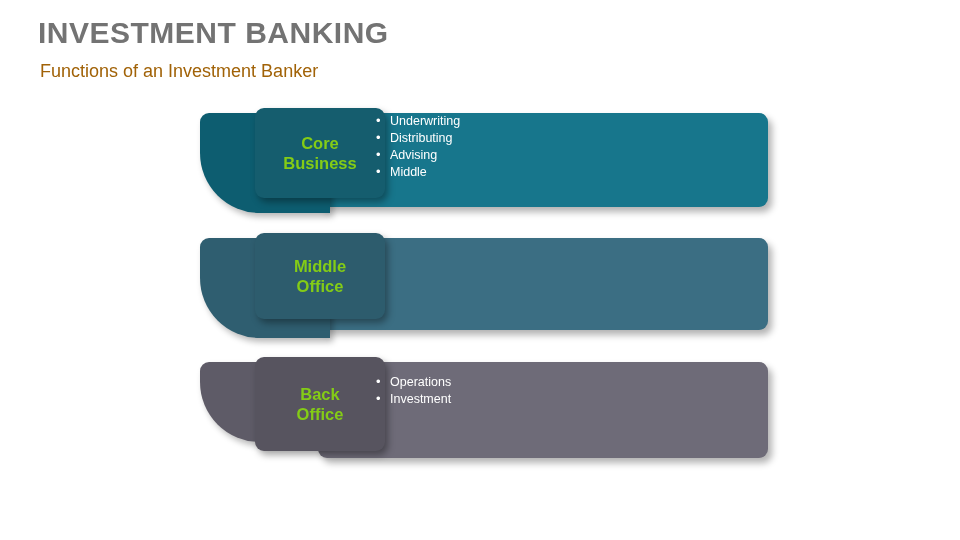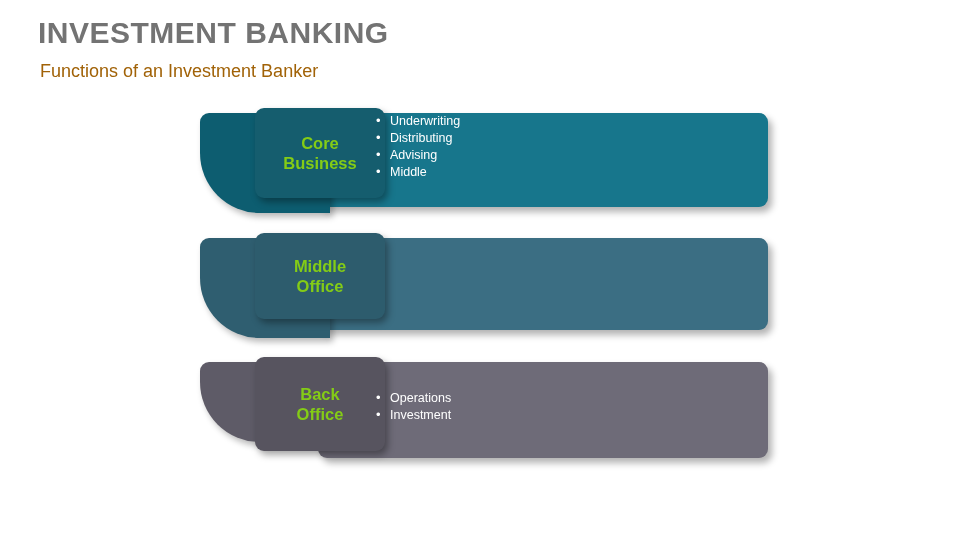--- a/index.html
+++ b/index.html
@@ -117,21 +117,21 @@
   }
   .bullets li::before {
     content: "\2022";
     position: absolute;
     left: 0;
     top: -1px;
     font-size: 13px;
   }
   .bul-core   { top: 0; }
   .bul-middle { top: 7px; }
-  .bul-back   { top: 28px; }
+  .bul-back   { top: 12px; }
 </style>
 </head>
 <body>
 
 <div class="slide">
 
   <div class="title">INVESTMENT BANKING</div>
   <div class="subtitle">Functions of an Investment Banker</div>
 
   <div class="row row-core">

